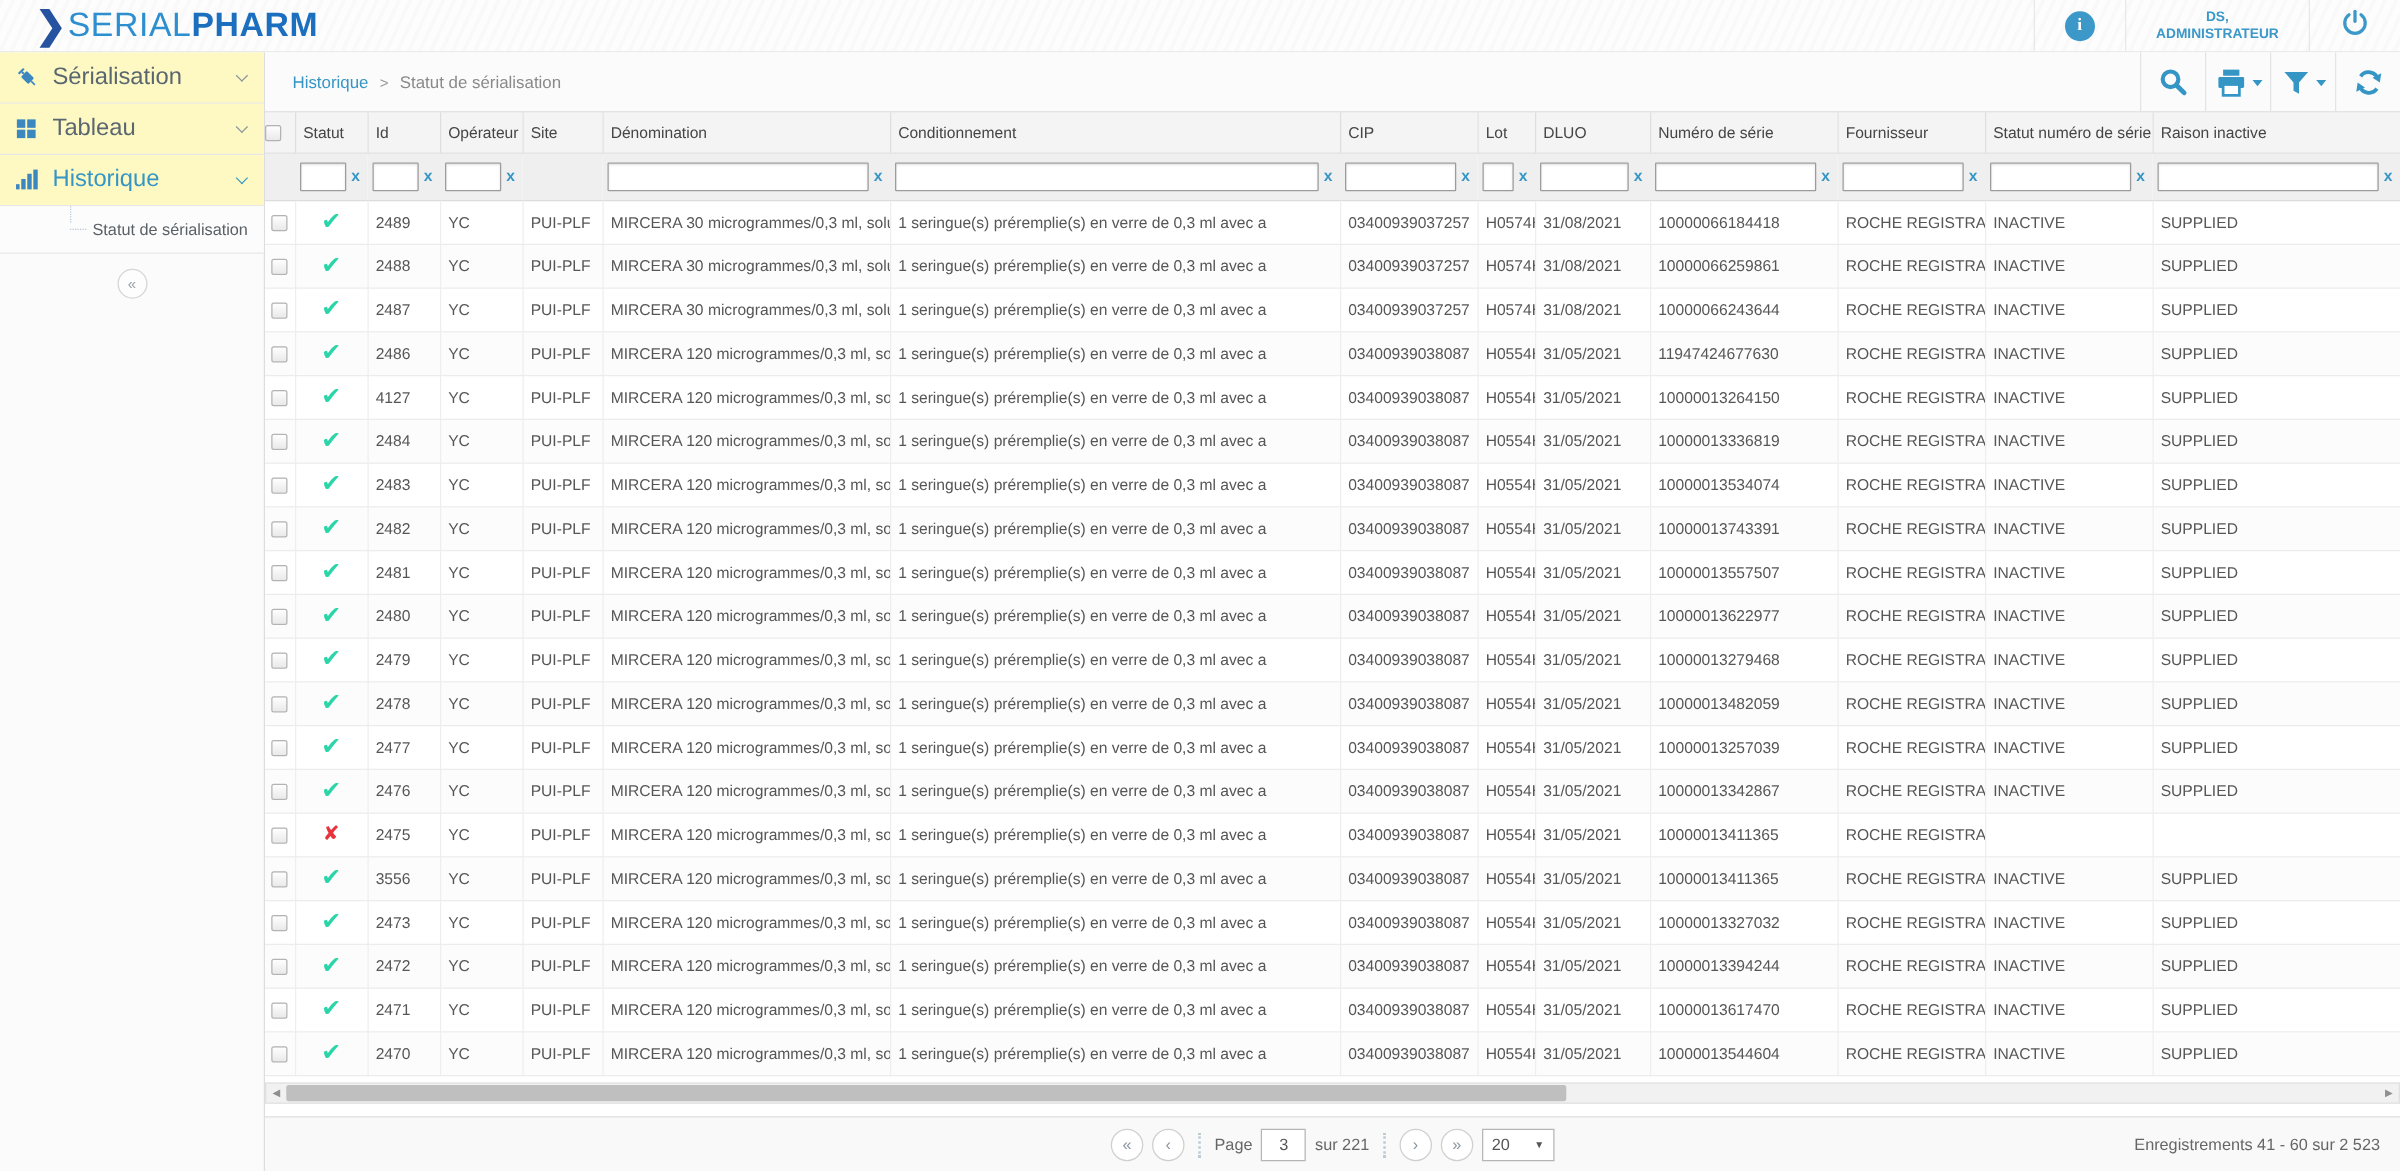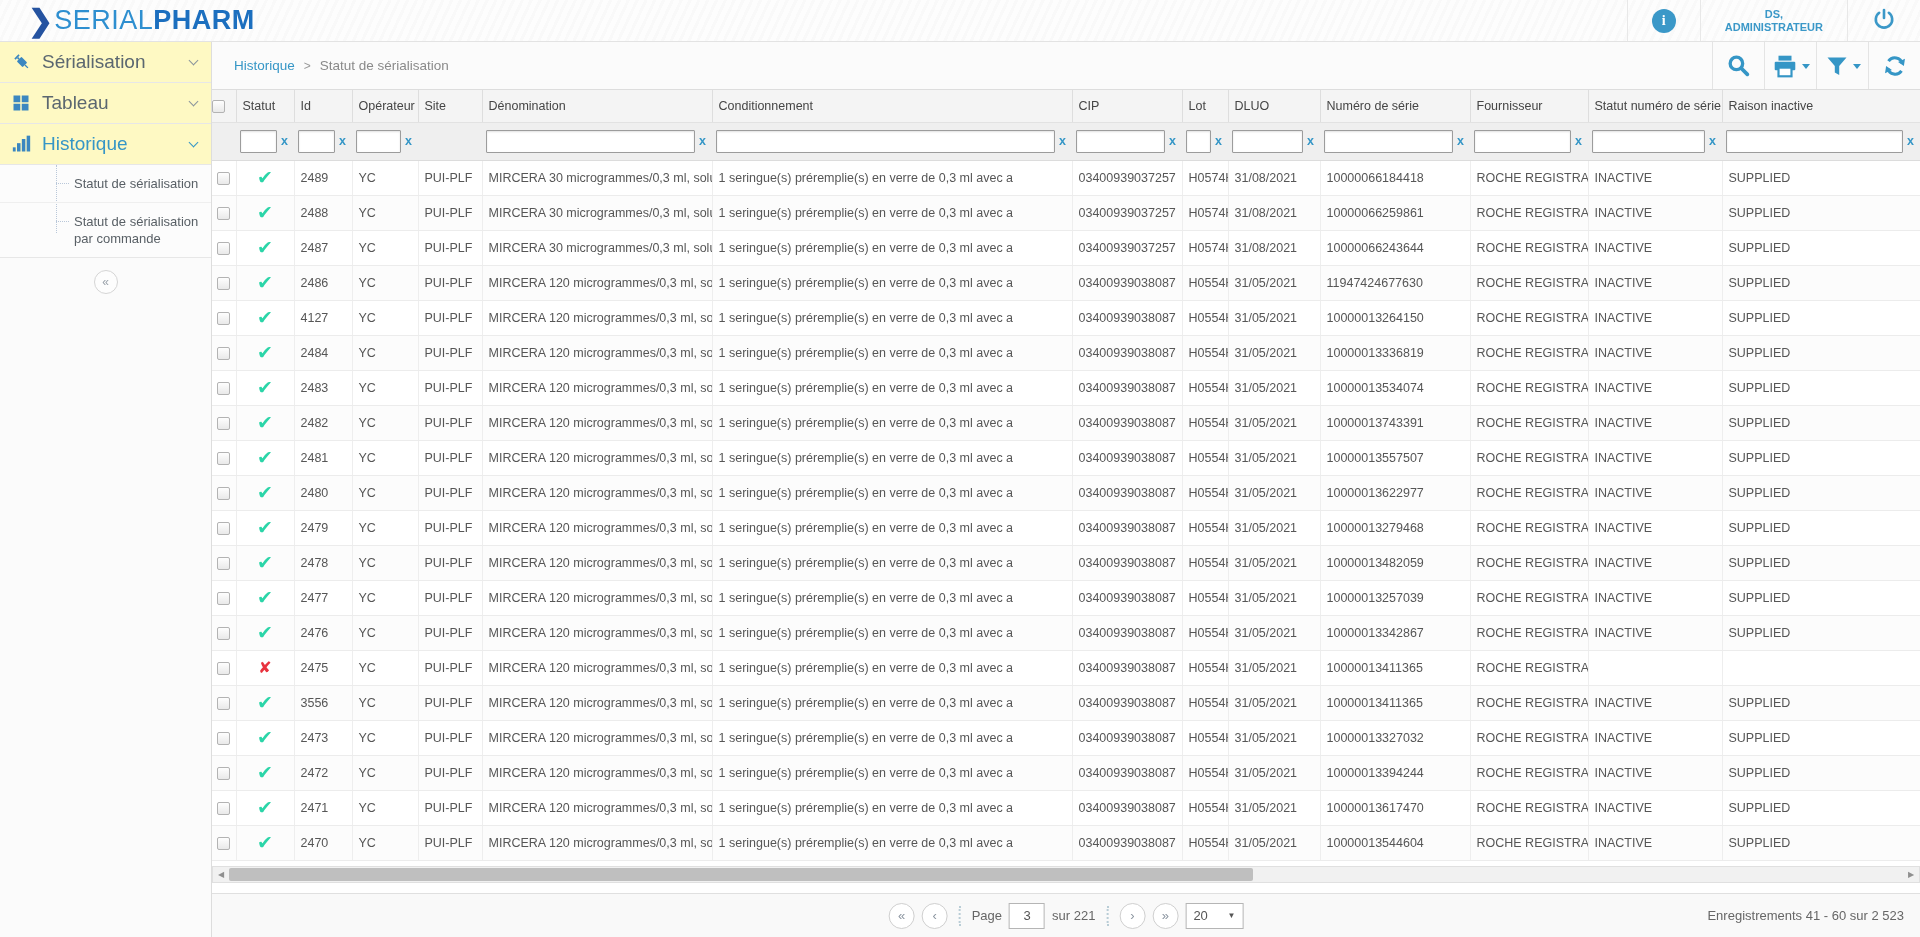--- a/index.html
+++ b/index.html
@@ -174,21 +174,20 @@
             <rect x="11.8" y="6" width="4.2" height="15"></rect>
             <rect x="17.6" y="2" width="4.2" height="19"></rect>
           </svg>
         </span>
         <span class="nav-lbl">Historique</span>
         <span class="chev"></span>
       </div>
 
       <div class="submenu">
         <div class="sub-item">Statut de sérialisation</div>
-        <div class="sub-item">Statut de sérialisation par commande</div>
       </div>
 
 
 
       <div class="collapse-btn">«</div>
     </aside>
 
     <main class="content">
 
       <div class="crumbbar">

